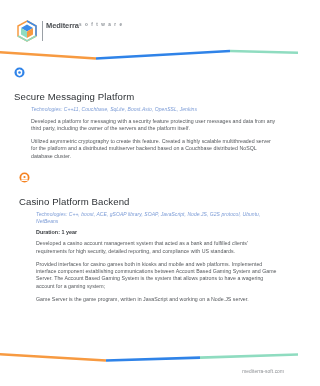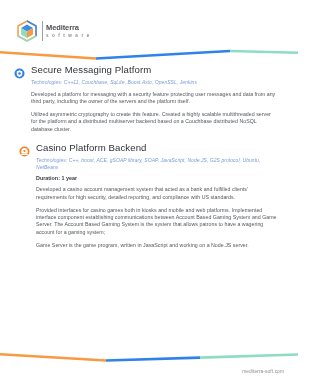--- a/index.html
+++ b/index.html
@@ -42,21 +42,21 @@
 
   .logo-mark {
     width: 22px;
     height: 22px;
     flex: 0 0 22px;
     display: block;
   }
 
   .wordmark {
     display: flex;
-    flex-direction: column;
+    flex-direction: row;
     justify-content: center;
     height: 20px;
     padding-left: 2px;
     border-left: 1.5px solid #9aa0a6;
     margin-left: 1px;
     padding-left: 3px;
   }
   .wordmark-top {
     font-size: 7.5px;
     font-weight: bold;
@@ -110,23 +110,23 @@
   }
 
   .section {
     position: relative;
     padding: 0 14px 0 14px;
   }
   .section + .section { margin-top: 9px; padding-left: 19px; }
 
   .section-head {
     display: flex;
-    align-items: center;
-    gap: 6px;
+    gap: 16px;
     margin-bottom: 3px;
+    flex-direction: column;
   }
 
   .bullet-icon {
     width: 11px;
     height: 11px;
     flex: 0 0 11px;
     display: block;
   }
 
   .section-title {

